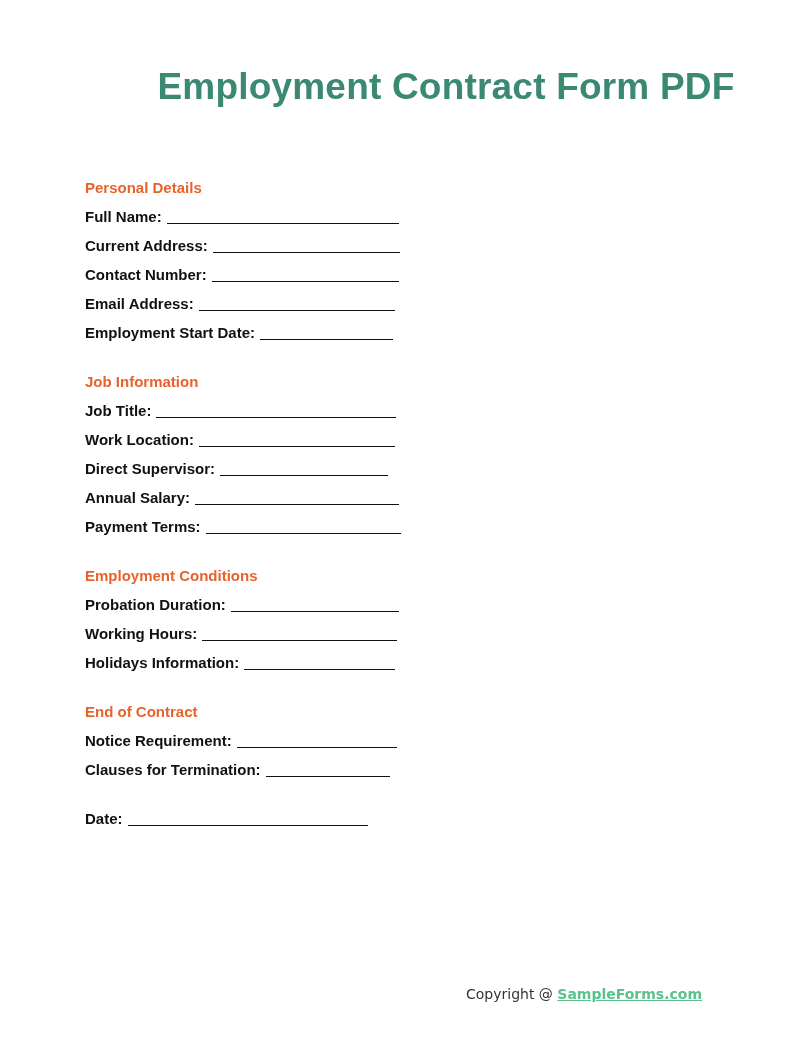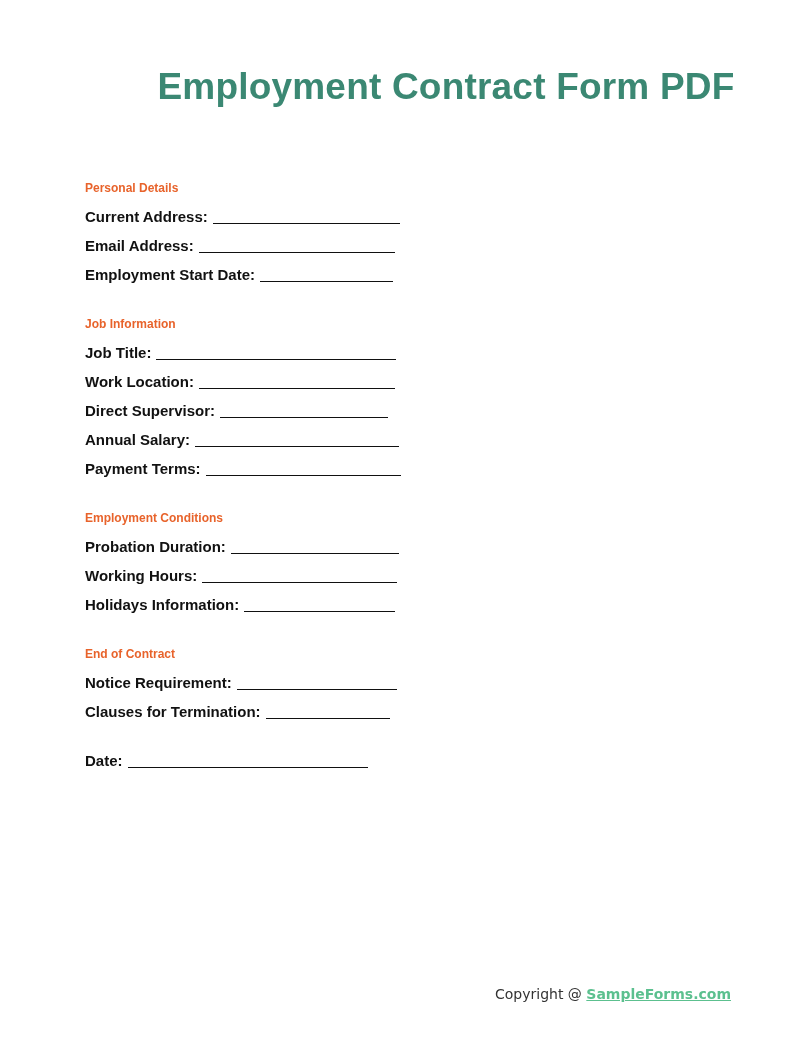--- a/index.html
+++ b/index.html
@@ -32,21 +32,21 @@
       position: absolute;
       left: 85px;
       top: 178px;
       width: 600px;
     }
     .section {
       margin: 0;
     }
     .section-heading {
       font-weight: bold;
-      font-size: 12px;
+      font-size: 15px;
       color: #e8632b;
       height: 29px;
       line-height: 20px;
       margin: 0;
     }
     .field {
       font-weight: bold;
       font-size: 15px;
       color: #111111;
       height: 29px;
@@ -65,21 +65,21 @@
       height: 16px;
       margin-left: 5px;
       background: transparent;
       padding: 0;
       outline: none;
     }
     .gap { height: 20px; }
     .footer {
       position: absolute;
       top: 986px;
-      left: 495px;
+      left: 466px;
       font-family: "DejaVu Sans", sans-serif;
       font-size: 14px;
       color: #333333;
       white-space: nowrap;
     }
     .footer .brand {
       color: #5cc08f;
       font-weight: bold;
       text-decoration: underline;
     }
@@ -87,21 +87,29 @@
 </head>
 <body>
 
 <h1 class="title">Employment Contract Form PDF</h1>
 
 <div class="form">
 
   <div class="section">
     <div class="section-heading">Personal Details</div>
     <div class="field">
+      <span class="label">Full Name:</span>
+      <input class="blank" style="width: 232px;" value="">
+    </div>
+    <div class="field">
       <span class="label">Current Address:</span>
+      <input class="blank" style="width: 187px;" value="">
+    </div>
+    <div class="field">
+      <span class="label">Contact Number:</span>
       <input class="blank" style="width: 187px;" value="">
     </div>
     <div class="field">
       <span class="label">Email Address:</span>
       <input class="blank" style="width: 196px;" value="">
     </div>
     <div class="field">
       <span class="label">Employment Start Date:</span>
       <input class="blank" style="width: 133px;" value="">
     </div>

